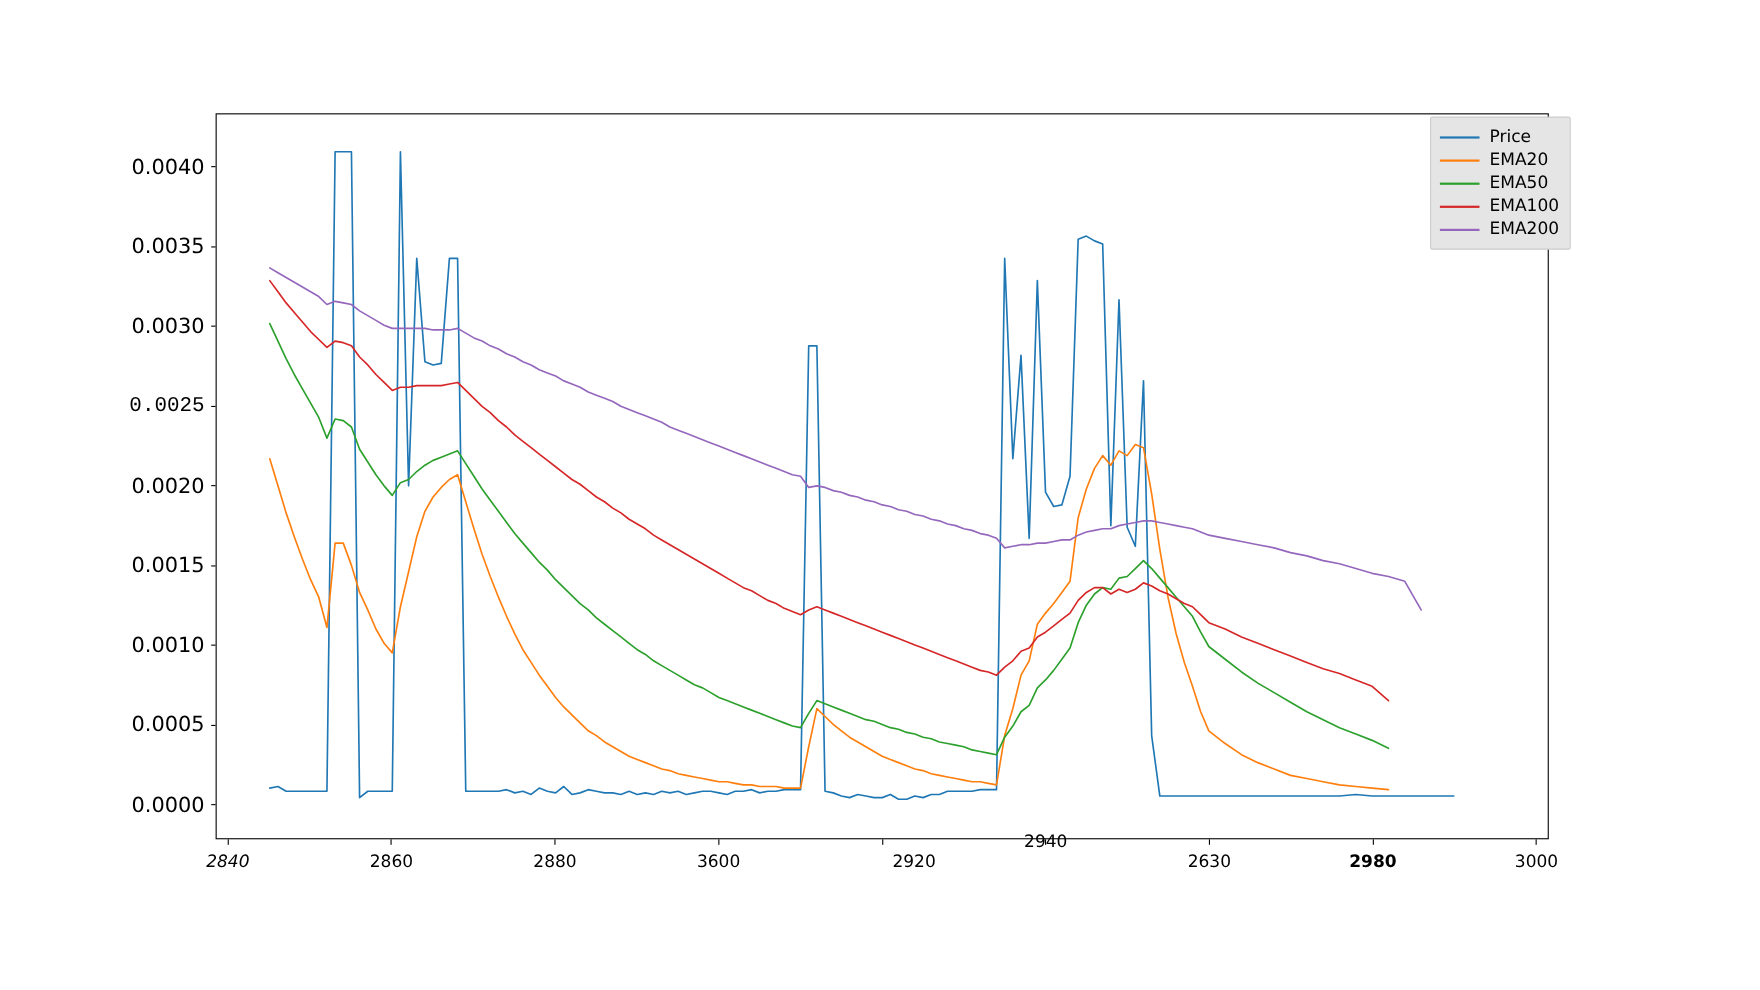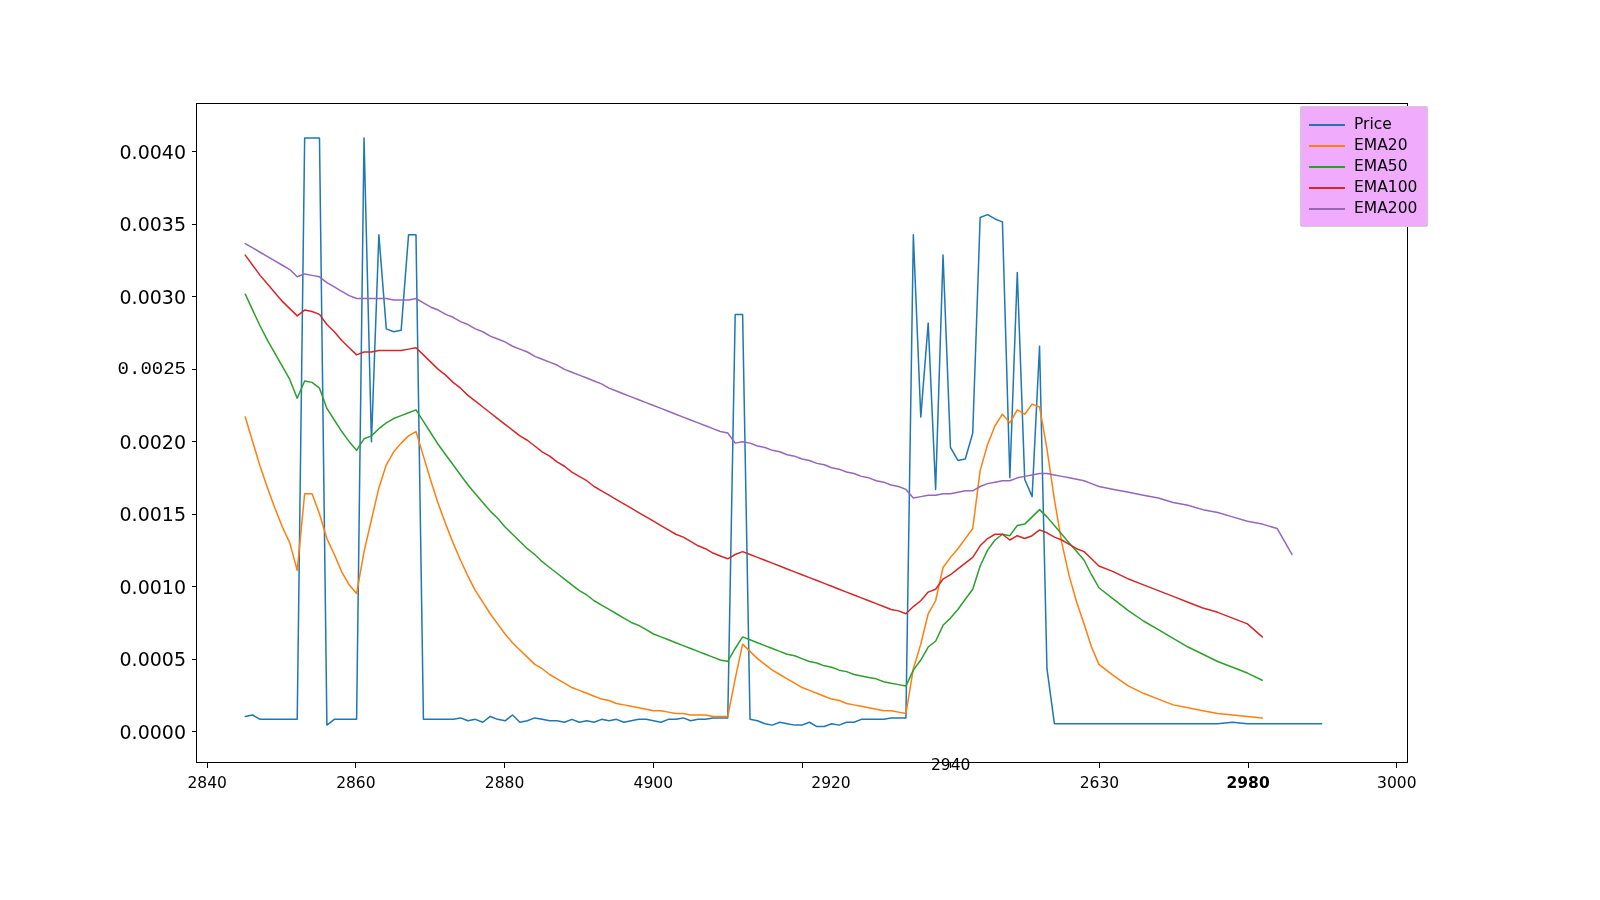--- a/index.html
+++ b/index.html
@@ -7,21 +7,21 @@
   #figure{position:relative;width:1600px;height:900px;background:#ffffff;}
   #axes{position:absolute;left:196px;top:103px;width:1212px;height:660px;
         border:1.1px solid #000000;box-sizing:border-box;background:#ffffff;}
   #plotsvg{position:absolute;left:0;top:0;width:100%;height:100%;display:block;}
   .ytick-label{position:absolute;text-align:right;font-size:19px;color:#000000;
                white-space:nowrap;transform:translateY(-50%);}
   .ytick-mark{position:absolute;width:4.5px;height:1.1px;background:#000000;}
   .xtick-label{position:absolute;font-size:15.5px;color:#000000;white-space:nowrap;
                transform:translateX(-50%);}
   .xtick-mark{position:absolute;width:1.1px;height:4.5px;background:#000000;}
-  #legend{position:absolute;left:1300px;top:106px;background:#f0abfc;
+  #legend{position:absolute;left:1300px;top:106px;background:#e5e5e5;
           border:0.9px solid #cccccc;border-radius:2px;padding:7px 10px 7px 8px;
           box-sizing:border-box;}
   .legend-row{display:flex;align-items:center;height:21px;}
   .legend-swatch{width:36px;height:0;border-top-width:2.1px;border-top-style:solid;
                  margin-right:9px;flex:0 0 36px;}
   .legend-text{font-size:15.5px;color:#000000;line-height:21px;white-space:nowrap;}
 </style>
 </head>
 <body>
 
@@ -50,27 +50,27 @@
       <div class="ytick-label" style="left: 46px; top: 369.176px; width: 140px; font-family: Liberation Mono, monospace;">0.0025</div>
       <div class="ytick-mark" style="left: 191.5px; top: 296.148px;"></div>
       <div class="ytick-label" style="left: 46px; top: 296.648px; width: 140px;">0.0030</div>
       <div class="ytick-mark" style="left: 191.5px; top: 223.621px;"></div>
       <div class="ytick-label" style="left: 46px; top: 224.121px; width: 140px;">0.0035</div>
       <div class="ytick-mark" style="left: 191.5px; top: 151.093px;"></div>
       <div class="ytick-label" style="left: 46px; top: 151.593px; width: 140px;">0.0040</div>
     </div>
   <div id="xticks">
       <div class="xtick-mark" style="left: 206.653px; top: 763px;"></div>
-      <div class="xtick-label" style="left: 207.153px; top: 774px;">2840</div>
+      <div class="xtick-label" style="left: 207.153px; top: 774px; font-style: italic;">2840</div>
       <div class="xtick-mark" style="left: 355.365px; top: 763px;"></div>
       <div class="xtick-label" style="left: 355.865px; top: 774px;">2860</div>
       <div class="xtick-mark" style="left: 504.077px; top: 763px;"></div>
       <div class="xtick-label" style="left: 504.577px; top: 774px;">2880</div>
       <div class="xtick-mark" style="left: 652.788px; top: 763px;"></div>
-      <div class="xtick-label" style="left: 653.288px; top: 774px;">4900</div>
+      <div class="xtick-label" style="left: 653.288px; top: 774px;">3600</div>
       <div class="xtick-mark" style="left: 801.5px; top: 763px;"></div>
       <div class="xtick-label" style="left: 802px; top: 774px; margin-left: 29px;">2920</div>
       <div class="xtick-mark" style="left: 950.212px; top: 763px;"></div>
       <div class="xtick-label" style="left: 950.712px; top: 756px;">2940</div>
       <div class="xtick-mark" style="left: 1098.92px; top: 763px;"></div>
       <div class="xtick-label" style="left: 1099.42px; top: 774px;">2630</div>
       <div class="xtick-mark" style="left: 1247.63px; top: 763px;"></div>
       <div class="xtick-label" style="left: 1248.13px; top: 774px; font-weight: bold;">2980</div>
       <div class="xtick-mark" style="left: 1396.35px; top: 763px;"></div>
       <div class="xtick-label" style="left: 1396.85px; top: 774px;">3000</div>

